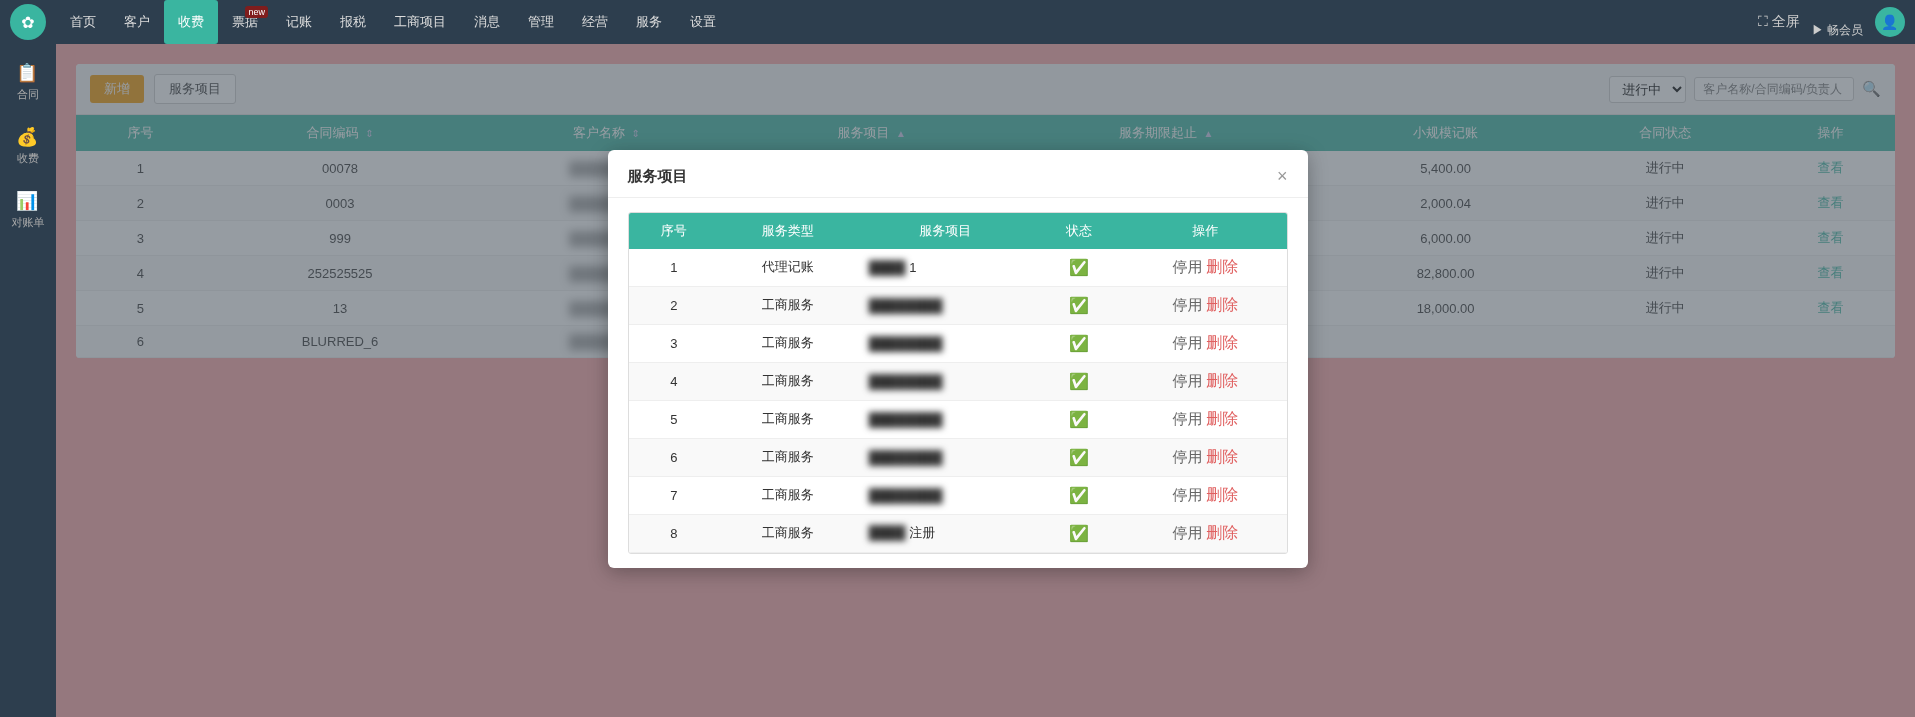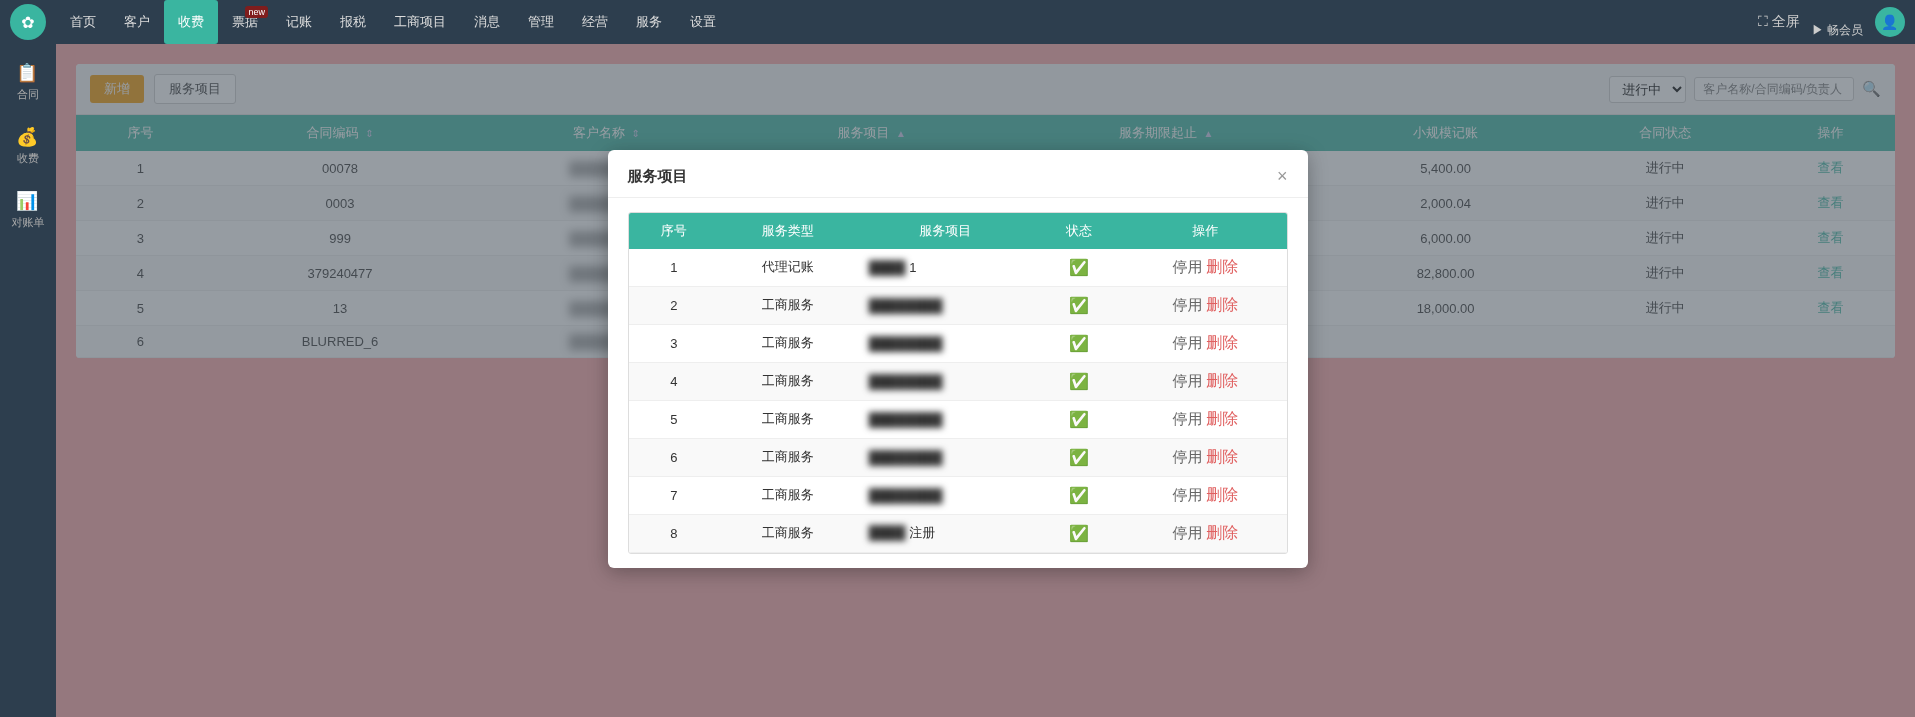--- a/index.html
+++ b/index.html
@@ -250,21 +250,21 @@
     <td>999</td>
     <td class="blurred" style="filter:blur(3px); user-select:none;">████████</td>
     <td>小规模记账</td>
     <td>202305-202404</td>
     <td>6,000.00</td>
     <td class="status-badge">进行中</td>
     <td><a class="action-link">查看</a></td>
   </tr>
           <tr>
     <td>4</td>
-    <td>379240477</td>
+    <td>252525525</td>
     <td class="blurred" style="filter:blur(3px); user-select:none;">████████</td>
     <td>一般纳税人...</td>
     <td>201807-202403</td>
     <td>82,800.00</td>
     <td class="status-badge">进行中</td>
     <td><a class="action-link">查看</a></td>
   </tr>
           <tr>
     <td>5</td>
     <td>13</td>

